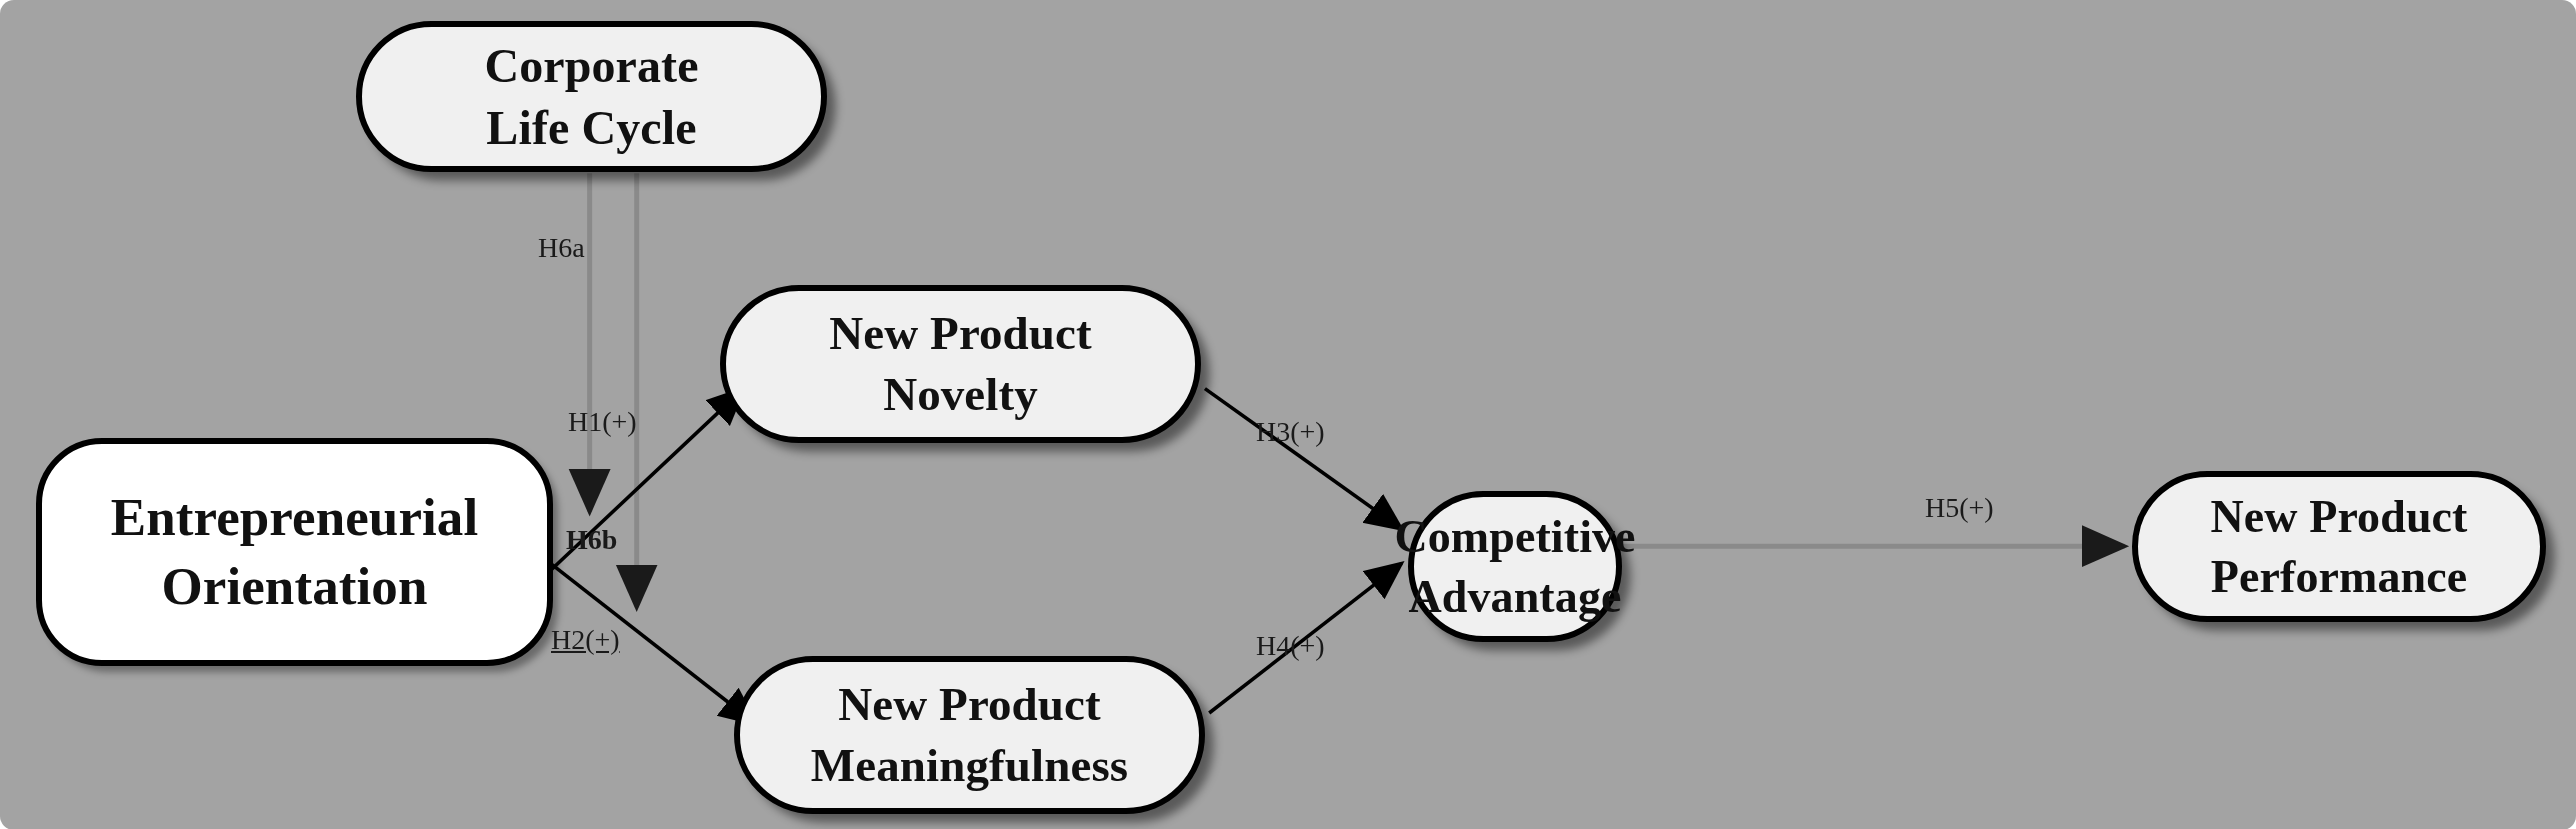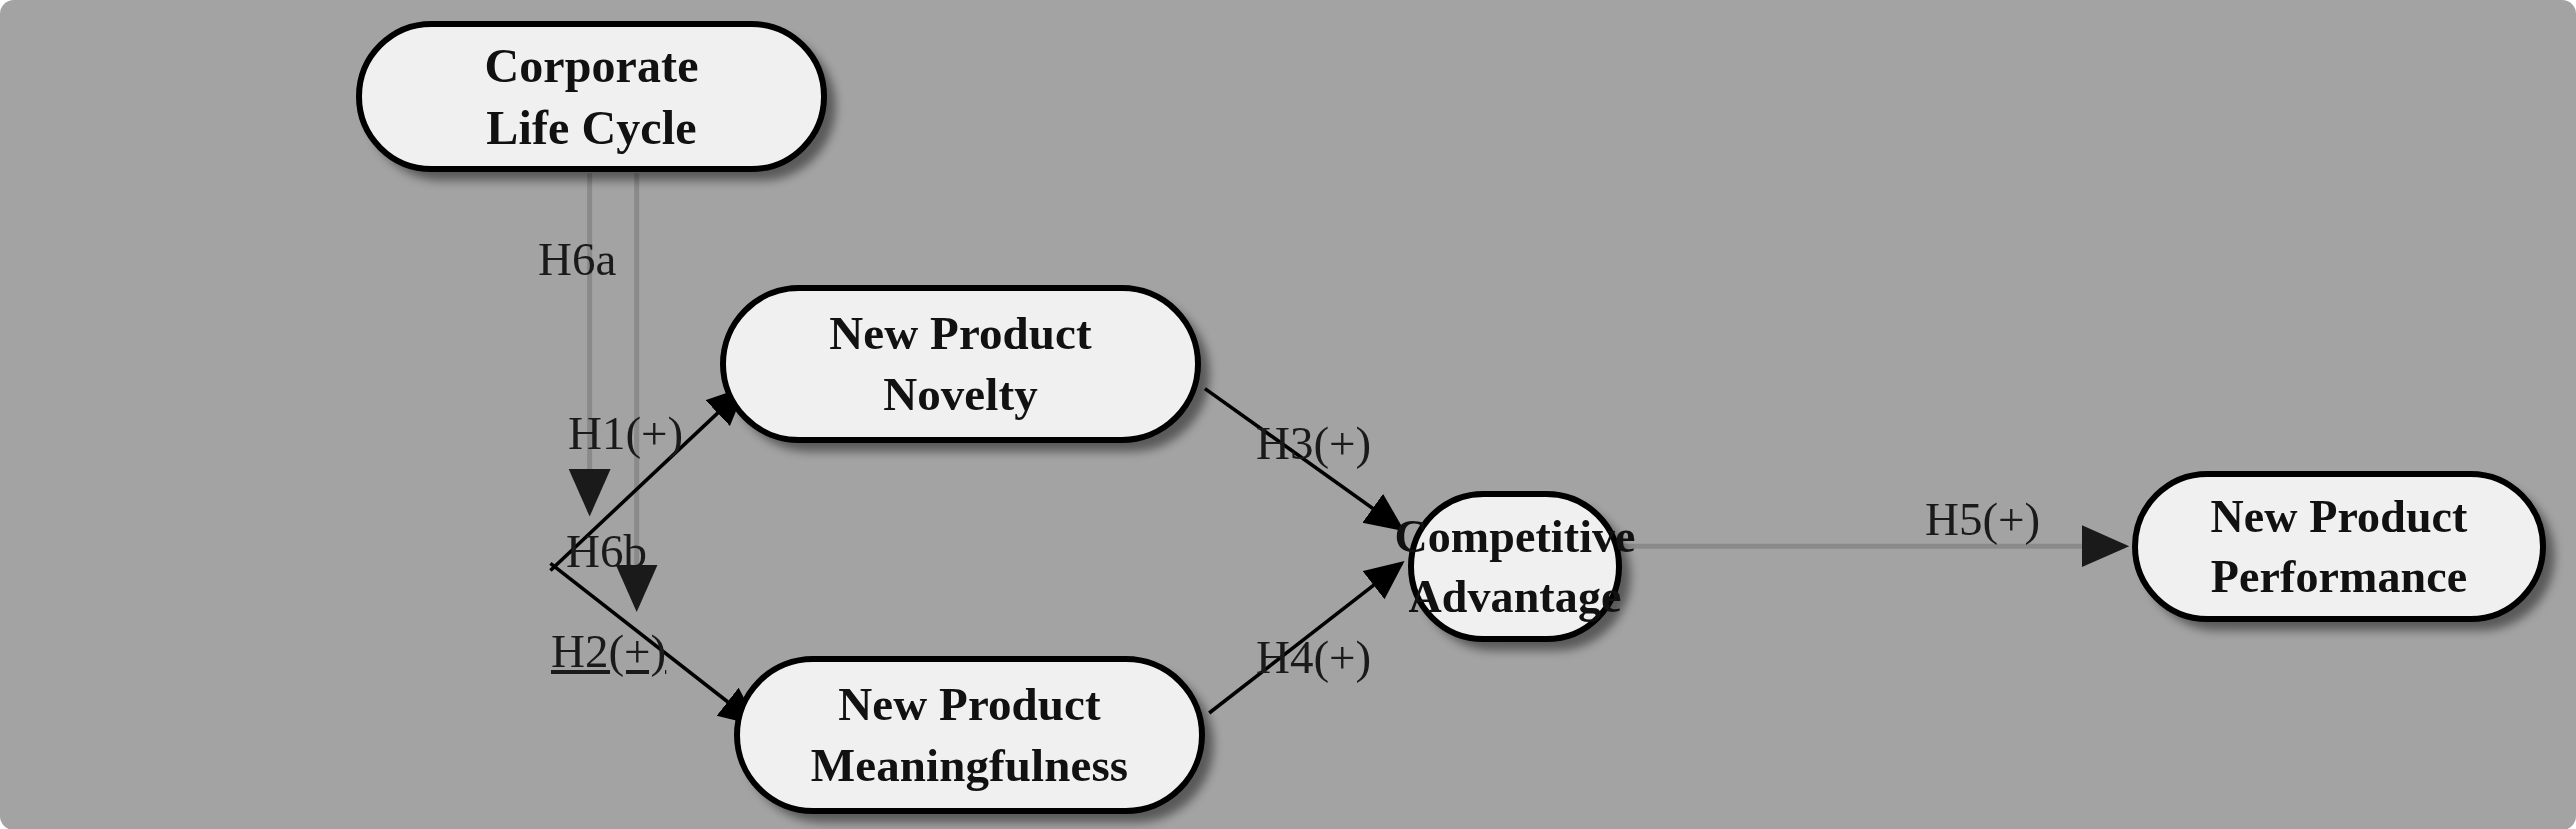--- a/index.html
+++ b/index.html
@@ -50,21 +50,21 @@
   #node-npm { left:734px; top:656px;  width:471px; height:158px; border-radius:79px/79px; font-size:47px; }
   #node-ca  { left:1408px; top:491px;  width:210px; height:151px; border-radius:76px/76px; font-size:46px; }
   #node-npp { left:2132px; top:471px;  width:414px; height:151px; border-radius:76px/76px; font-size:46px; }
 
   
   #node-ca  { width:214px; }
 
   .edge-label {
     position: absolute;
     font-family: "Liberation Serif", "DejaVu Serif", serif;
-    font-size: 47px;
+    font-size: 28px;
     color: #1a1a1a;
     white-space: nowrap;
     z-index: 6;
     font-weight: normal;
   }
   .solid-line { stroke: #000000; }
   .gray-line  { stroke: #8a8a8a; }
 </style>
 </head>
 <body>
@@ -97,20 +97,24 @@
     <line x1="1696" y1="1000" x2="1966" y2="790" class="solid-line" stroke-width="5" marker-end="url(#ah-thin)"></line>
 
     <line x1="2272" y1="766" x2="2980" y2="766" class="gray-line" stroke-width="7" marker-end="url(#ah-gray)"></line>
   </svg>
 
   <div class="node" id="node-clc">
     <span class="label">Corporate
 Life Cycle</span>
   </div>
 
+  <div class="node plain" id="node-eo">
+    <span class="label">Entrepreneurial
+Orientation</span>
+  </div>
 
   <div class="node" id="node-npn">
     <span class="label">New Product
 Novelty</span>
   </div>
 
   <div class="node" id="node-npm">
     <span class="label">New Product
 Meaningfulness</span>
   </div>
@@ -120,21 +124,21 @@
 Advantage</span>
   </div>
 
   <div class="node" id="node-npp">
     <span class="label">New Product
 Performance</span>
   </div>
 
   <div class="edge-label" style="left:538px; top:232px;">H6a</div>
 
-  <div class="edge-label" style="left:566px; top:524px;">H6b</div>
+  <div class="edge-label" style="left:566px; top:524px;font-weight:bold;">H6b</div>
 
   <div class="edge-label" style="left:568px; top:406px;">H1(+)</div>
 
   <div class="edge-label" style="left:551px; top:624px;text-decoration:underline;">H2(+)</div>
 
   <div class="edge-label" style="left:1256px; top:416px;">H3(+)</div>
 
   <div class="edge-label" style="left:1256px; top:630px;">H4(+)</div>
 
   <div class="edge-label" style="left:1925px; top:492px;">H5(+)</div>

